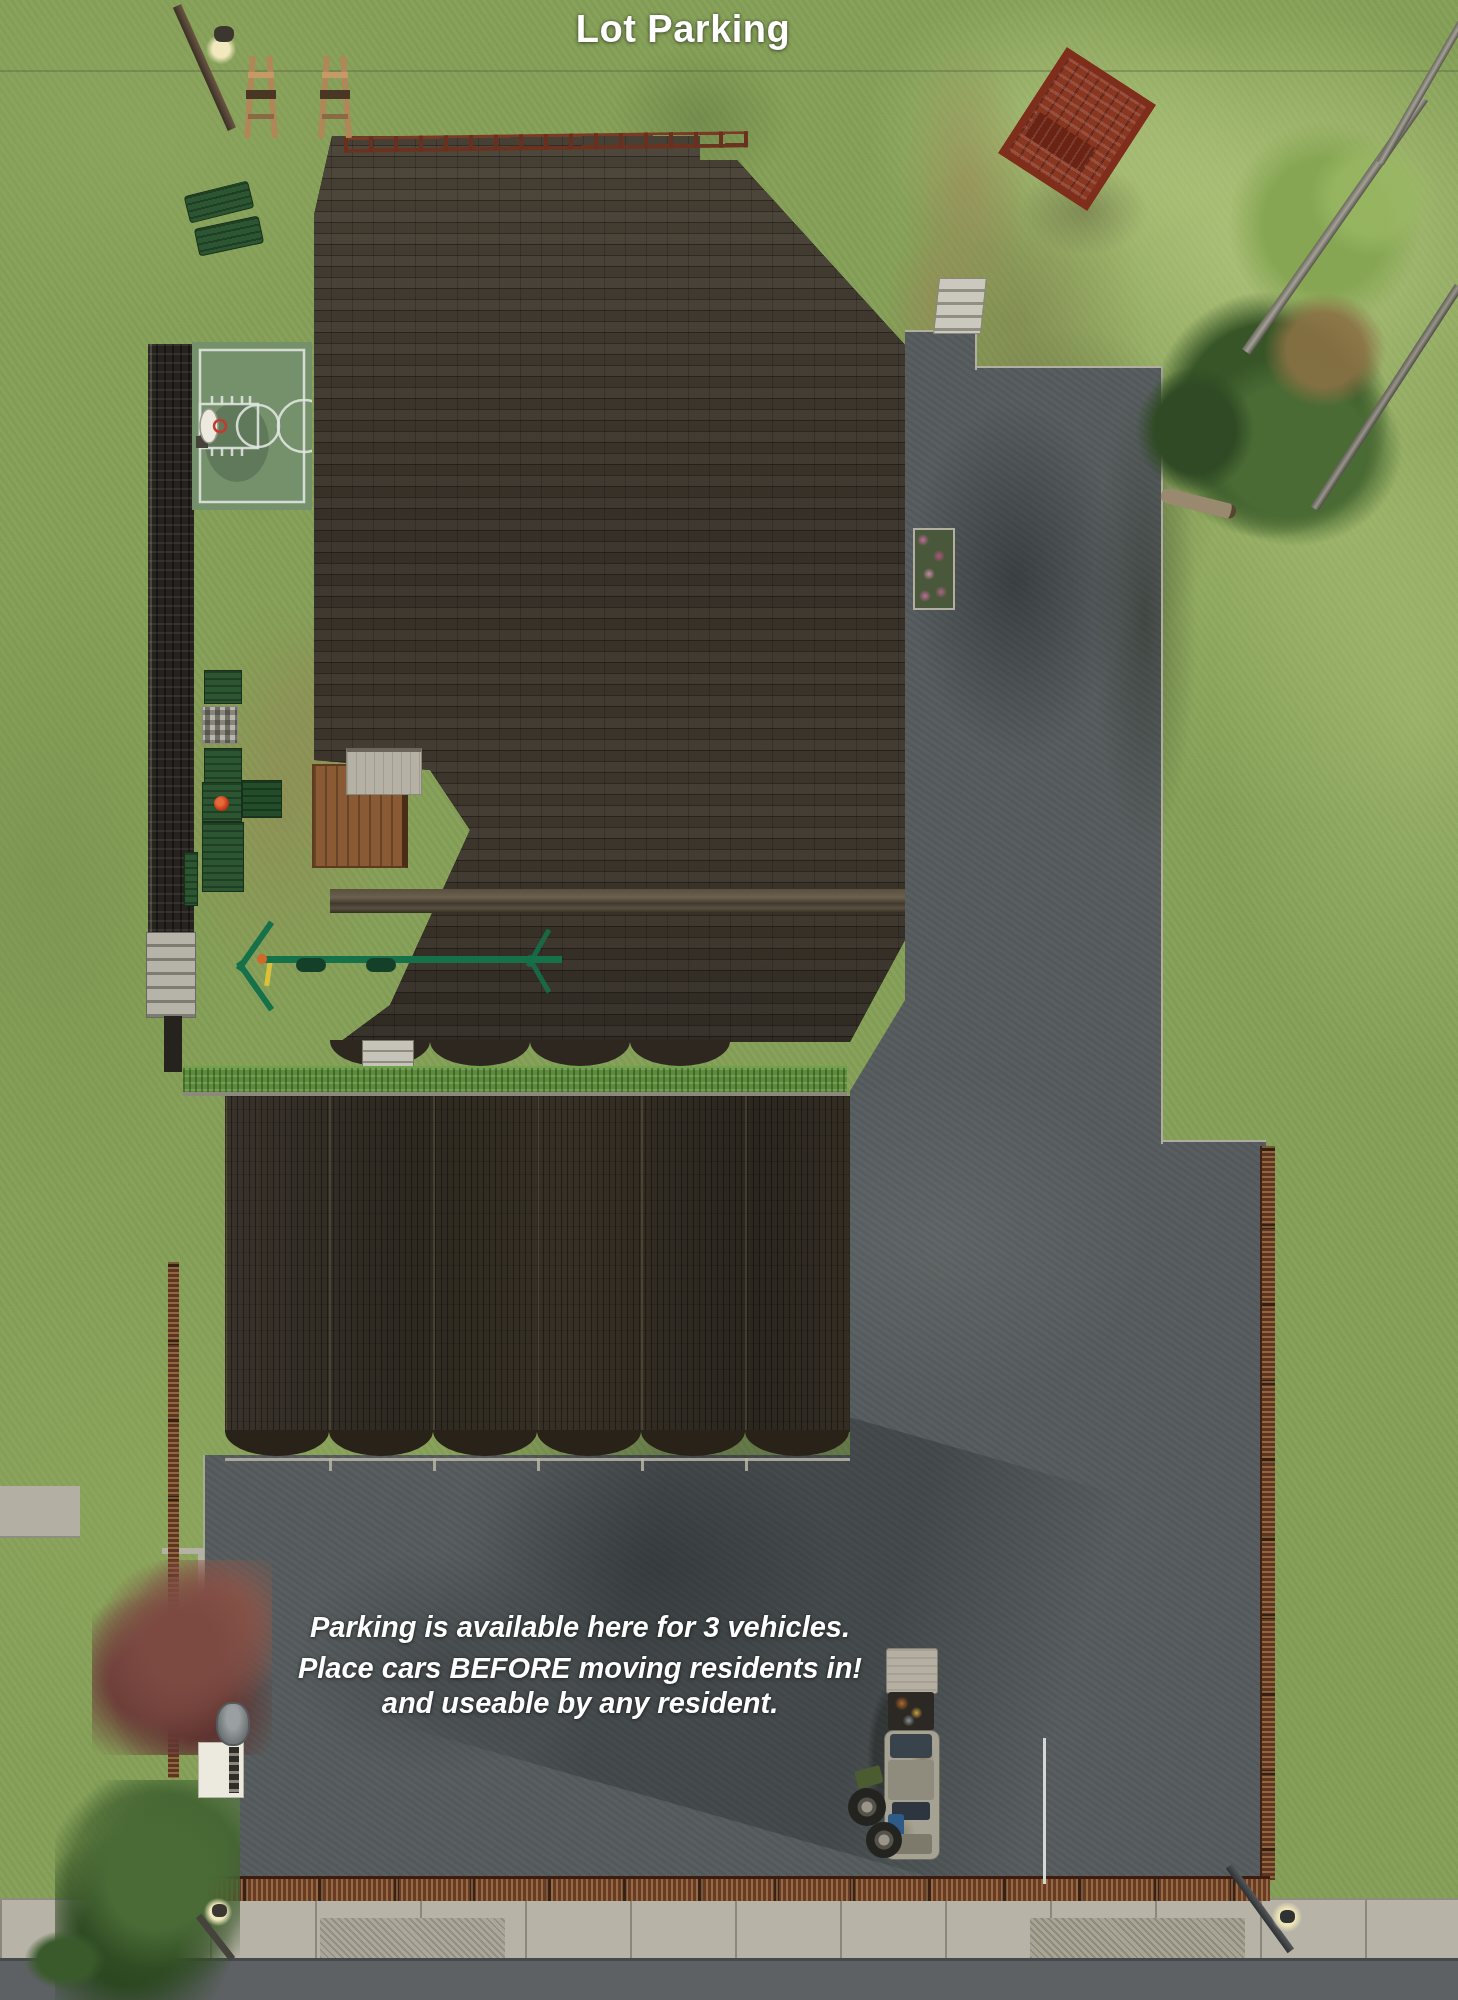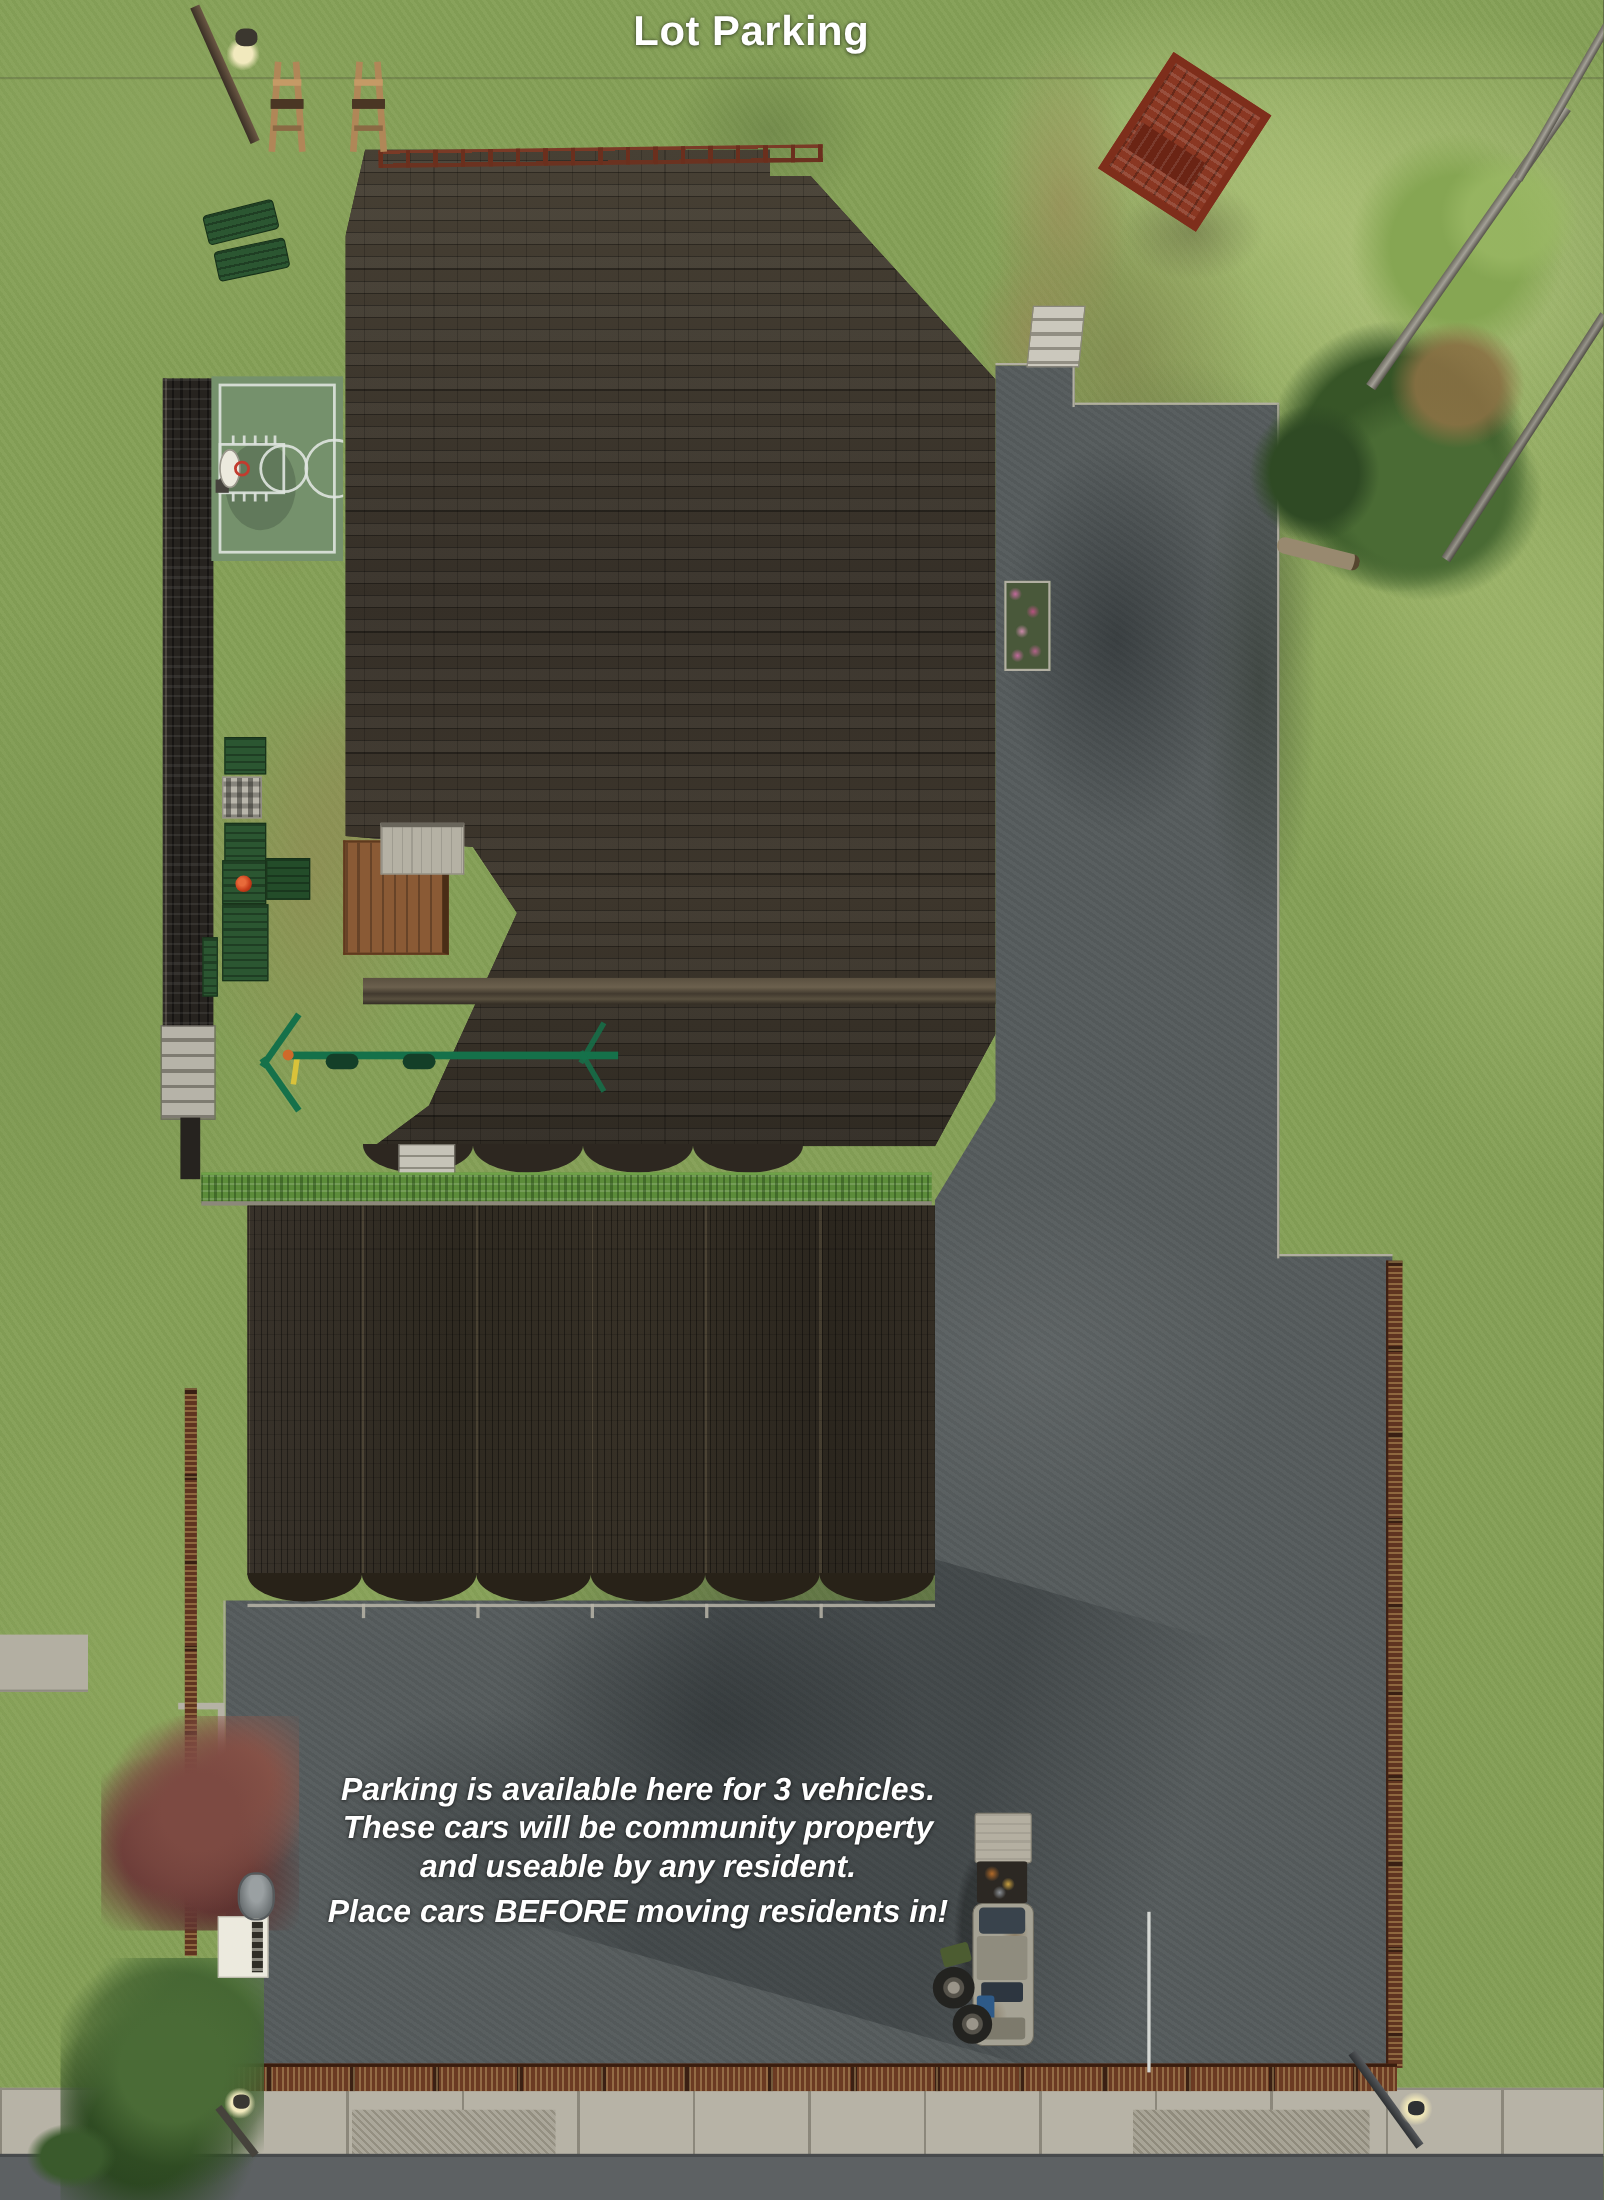--- a/index.html
+++ b/index.html
@@ -258,20 +258,19 @@
   <div class="a" style="left:1043px;top:1738px;width:3px;height:146px;background:#d5d8d4;"></div>
   <div class="a" style="left:204px;top:1898px;width:28px;height:28px;background:radial-gradient(circle,#f1e9bd 40%, transparent 72%);"></div>
   <div class="a" style="left:212px;top:1904px;width:15px;height:13px;border-radius:40%;background:#3a3732;"></div>
   <div class="a" style="left:212px;top:1910px;width:7px;height:55px;transform:rotate(-38deg);background:#46433c;"></div>
   <div class="a" style="left:1256px;top:1856px;width:8px;height:105px;transform:rotate(-36deg);background:linear-gradient(90deg,#2e3133,#56595c);"></div>
   <div class="a" style="left:1272px;top:1902px;width:30px;height:30px;background:radial-gradient(circle,#efe6b8 40%, transparent 72%);"></div>
   <div class="a" style="left:1280px;top:1910px;width:15px;height:13px;border-radius:40%;background:#2f3133;"></div>
 
   <div id="caption" class="a" style="left:280px;top:1610px;width:600px;">
     <div>Parking is available here for 3 vehicles.</div>
-    <div>These cars will be community property</div>
+    <div style="margin-top:6px;">Place cars BEFORE moving residents in!</div>
     <div>and useable by any resident.</div>
-    <div style="margin-top:6px;">Place cars BEFORE moving residents in!</div>
   </div>
 
   <div id="title" class="a" style="left:683px;top:8px;white-space:nowrap;">Lot Parking</div>
 
 </div>
 
 </body></html>

